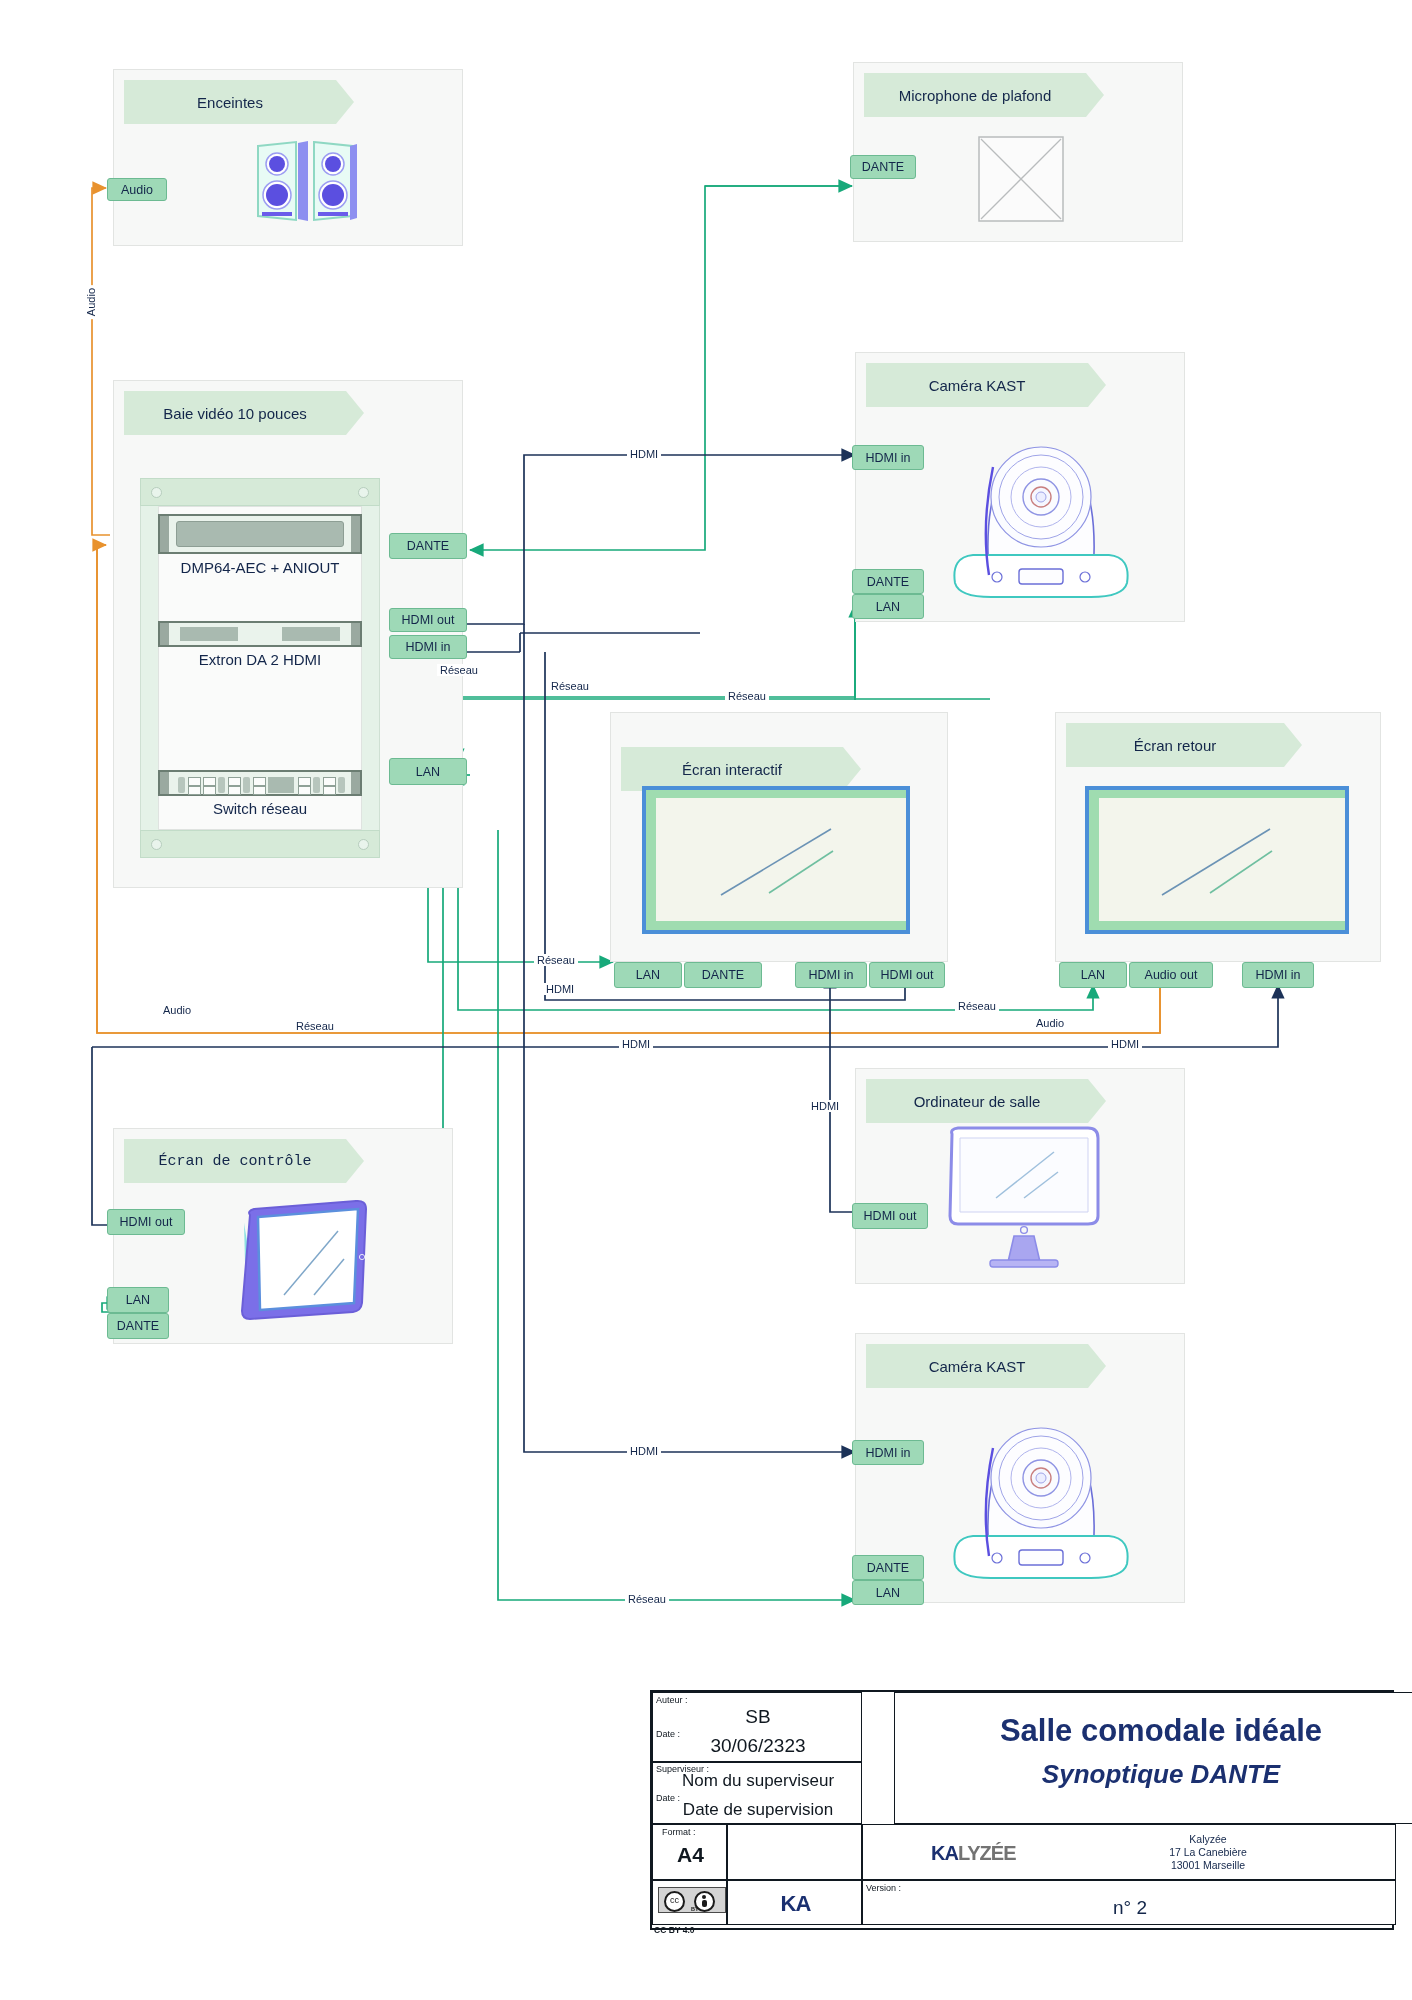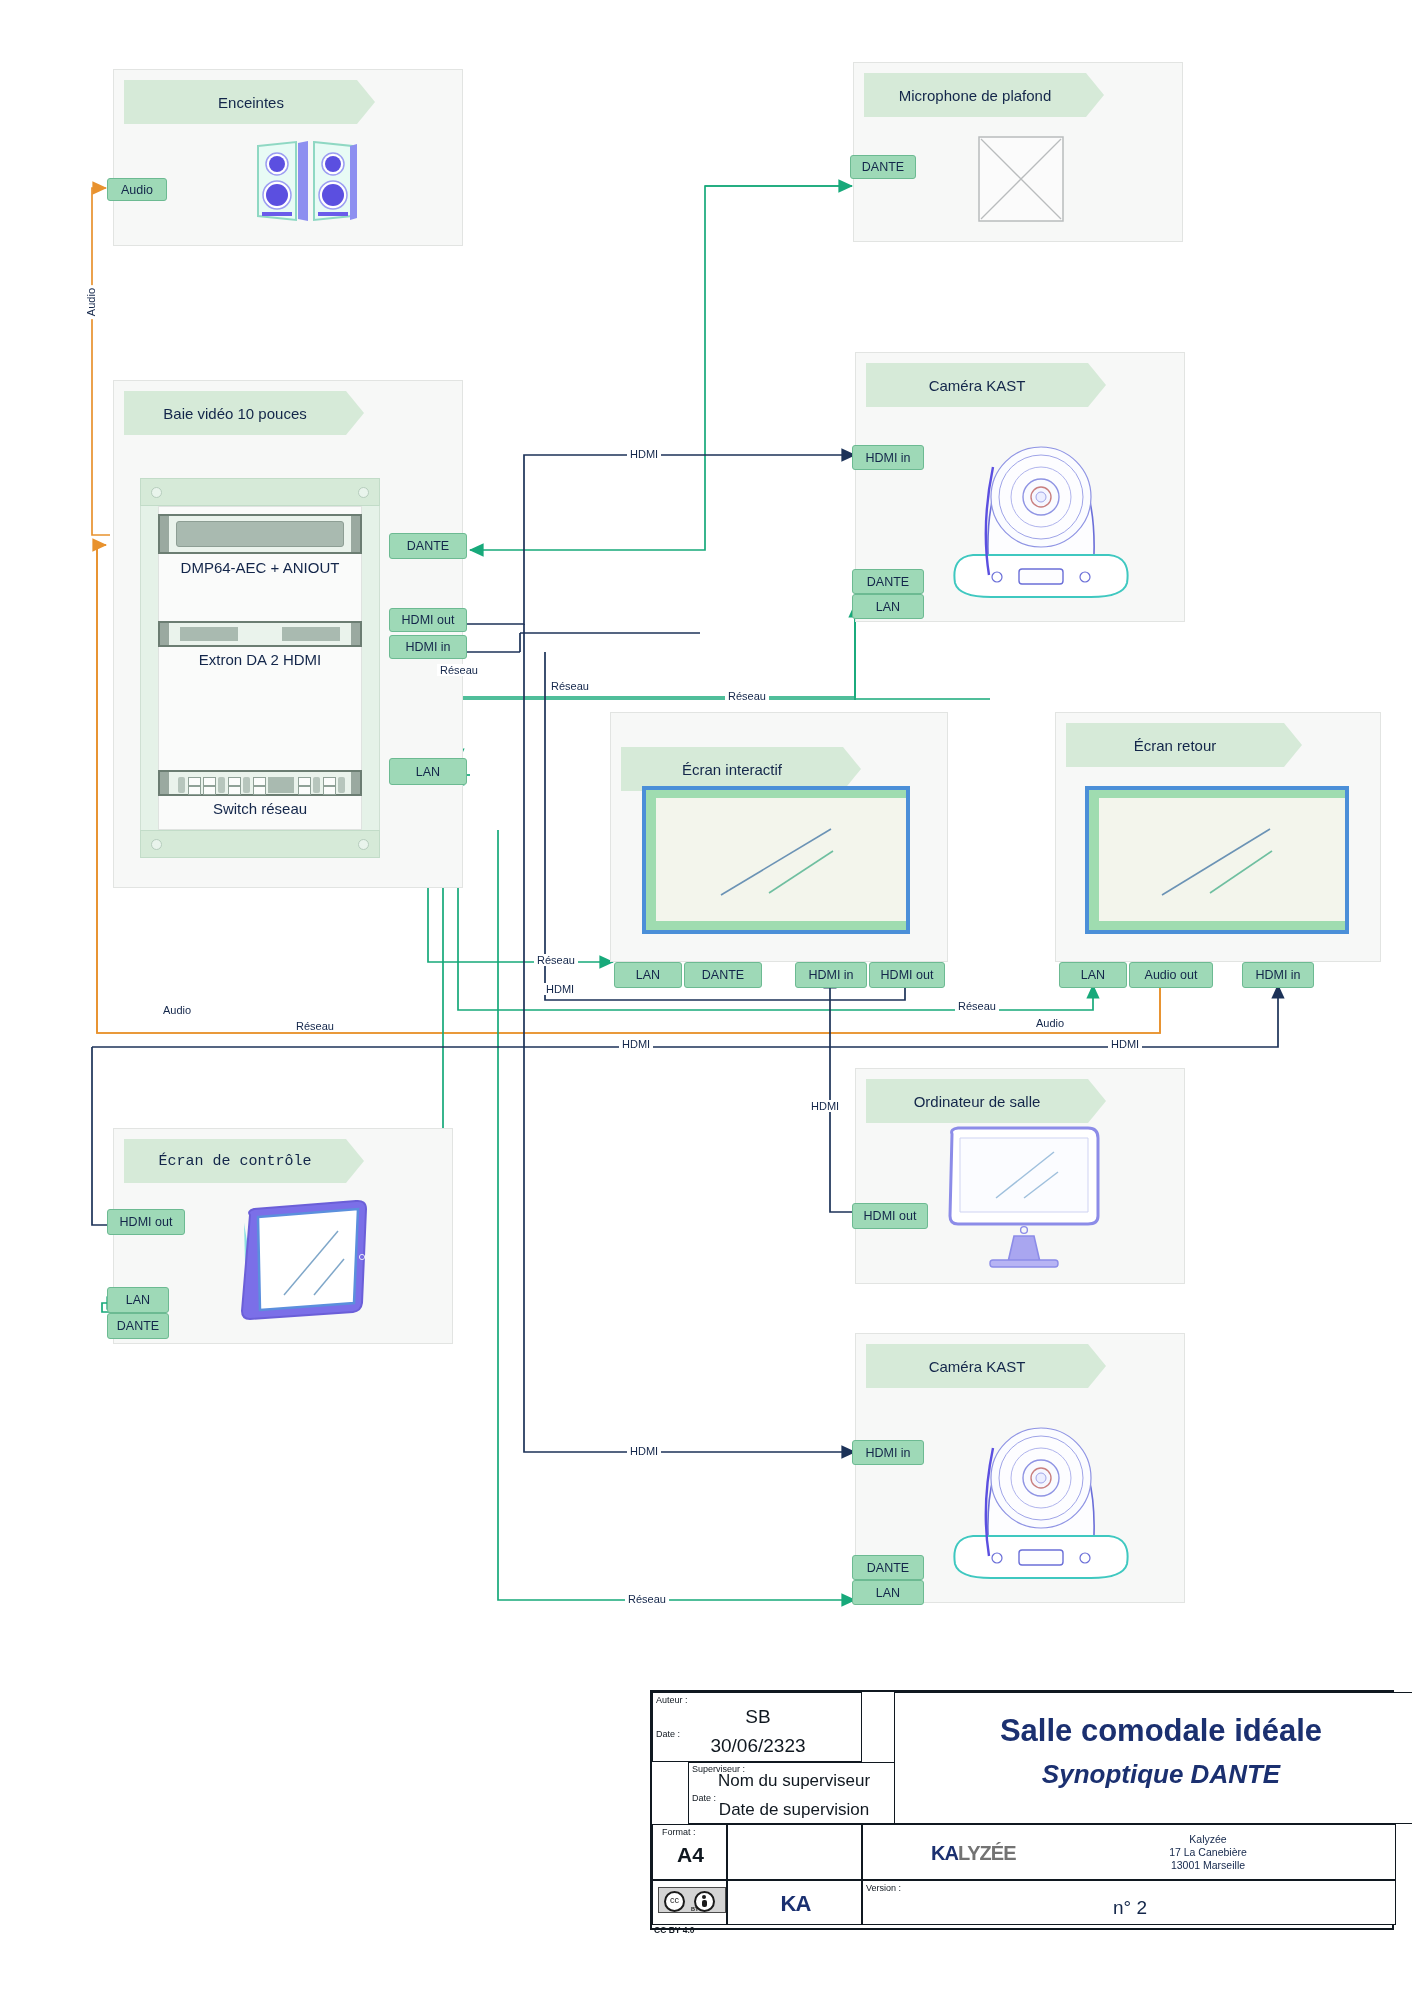--- a/index.html
+++ b/index.html
@@ -113,21 +113,21 @@
 
       <path d="M545,1047 L1278,1047 L1278,985" stroke="#1c3258" marker-end="url(#ar-b)"></path>
       <path d="M92,1047 L545,1047" stroke="#1c3258"></path>
       <path d="M92,1047 L92,1225 L152,1225" stroke="#1c3258"></path>
 
       <path d="M524,624 L524,1452 L855,1452" stroke="#1c3258" marker-end="url(#ar-b)"></path>
     </g>
   </svg>
 
   <div class="dev" style="left:113px;top:69px;width:350px;height:177px;">
-    <div class="hdr" style="width:230px;padding-left:21px;">
+    <div class="hdr" style="width:230px;">
       <span>Enceintes</span>
     </div>
     <svg class="art" style="left:140px;top:70px;width:105px;height:82px;" viewBox="0 0 105 82">
       <path d="M4,6 L42,2 L42,80 L4,76 z" fill="#e8fbf5" stroke="#8fd8c3" stroke-width="2"></path>
       <path d="M60,2 L98,6 L98,76 L60,80 z" fill="#e8fbf5" stroke="#8fd8c3" stroke-width="2"></path>
       <path d="M44,3 L54,1 L54,81 L44,79 z" fill="#8d8ff0"></path>
       <path d="M96,6 L103,4 L103,78 L96,80 z" fill="#8d8ff0"></path>
       <circle cx="23" cy="24" r="11" fill="#fff" stroke="#9c9df2" stroke-width="1.5"></circle>
       <circle cx="23" cy="24" r="8" fill="#5b4fe0"></circle>
       <circle cx="23" cy="55" r="14" fill="#fff" stroke="#9c9df2" stroke-width="1.5"></circle>
@@ -347,21 +347,21 @@
 
   <div class="tb" style="left:650px;top:1690px;width:744px;height:240px;">
 
     <div class="tbcell" style="left:0;top:0;width:210px;height:70px;">
       <div class="tbsmall" style="left:3px;top:2px;">Auteur :</div>
       <div class="tbval" style="left:0;top:13px;width:210px;">SB</div>
       <div class="tbsmall" style="left:3px;top:36px;">Date :</div>
       <div class="tbval" style="left:0;top:42px;width:210px;">30/06/2323</div>
     </div>
 
-    <div class="tbcell" style="left:0;top:70px;width:210px;height:62px;margin-left:36px;">
+    <div class="tbcell" style="left:0;top:70px;width:210px;height:62px;">
       <div class="tbsmall" style="left:3px;top:1px;">Superviseur :</div>
       <div class="tbval" style="left:0;top:8px;width:210px;font-size:17px;">Nom du superviseur</div>
       <div class="tbsmall" style="left:3px;top:30px;">Date :</div>
       <div class="tbval" style="left:0;top:37px;width:210px;font-size:17px;">Date de supervision</div>
     </div>
 
     <div class="tbcell" style="left:210px;top:0;width:534px;height:132px;margin-left:32px;">
       <div class="tbmain" style="top:20px;font-size:31px;">Salle comodale idéale</div>
       <div class="tbmain" style="top:66px;font-size:26px;font-style:italic;">Synoptique DANTE</div>
     </div>

